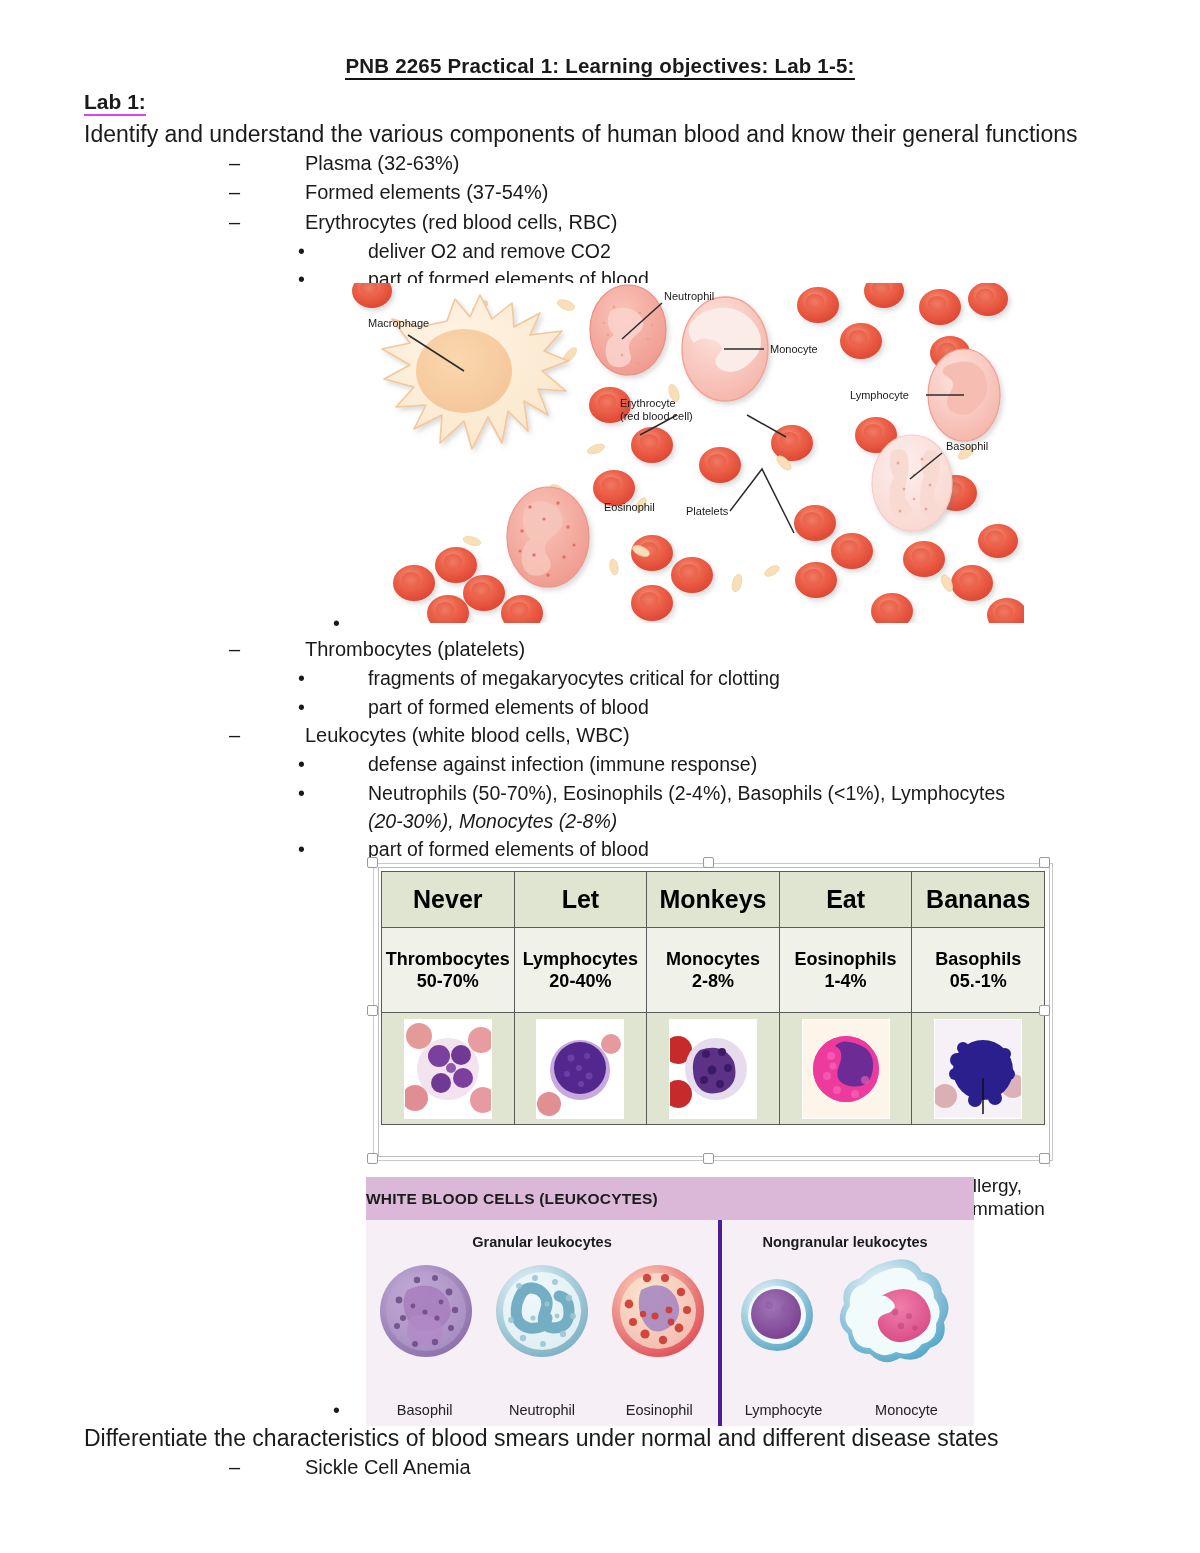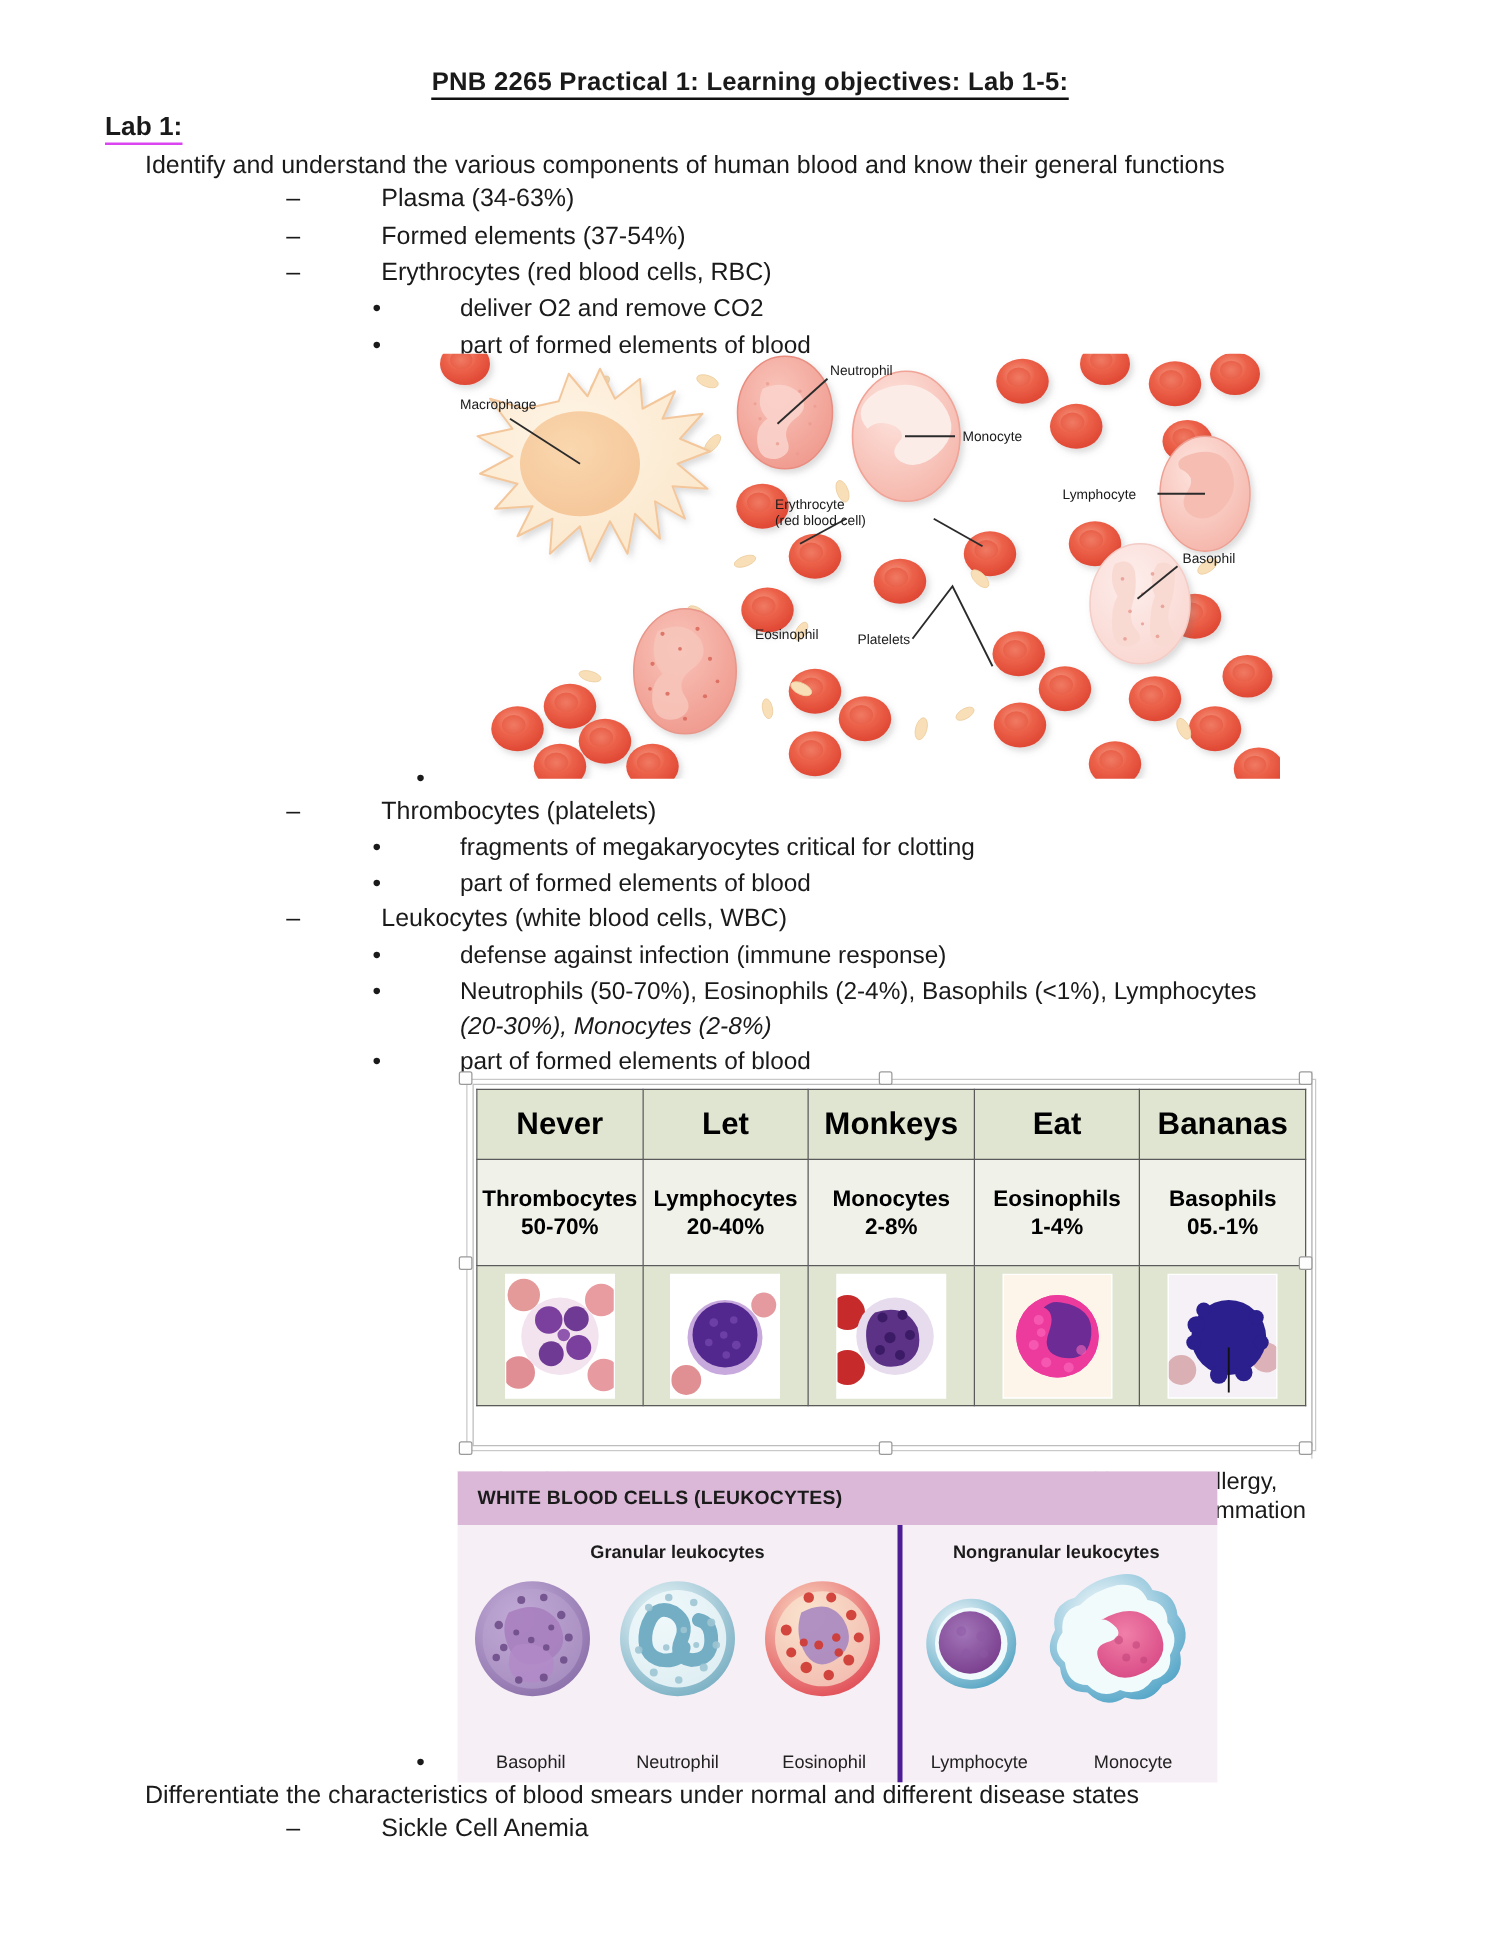--- a/index.html
+++ b/index.html
@@ -30,22 +30,22 @@
   .lab-heading {
     font-size:21px;
     font-weight:bold;
     margin:0;
     padding-left:84px;
     padding-top:12px;
   }
   .lab-heading span { border-bottom:2px solid #d946ef; padding-bottom:1px; }
 
   .lvl0 {
-    font-size:20px;
-    padding-left:116px;
+    font-size:23px;
+    padding-left:84px;
     padding-top:6px;
     line-height:1.26;
   }
 
   .lvl1 {
     font-size:20px;
     padding-left:305px;
     text-indent:-38px;
     line-height:1.47;
   }
@@ -158,21 +158,20 @@
     position:absolute;
     left:366px; top:1177px;
     width:608px; height:249px;
     background:#f7eff6;
     overflow:hidden;
   }
   .wbc-title-bar {
     height:43px;
     background:#dbb8d8;
     display:flex; align-items:center;
-    padding-left:16px;
   }
   .wbc-title-bar .t {
     font-size:15.5px; font-weight:bold; color:#1b1b1b;
     letter-spacing:0.2px;
   }
   .wbc-body { display:flex; height:206px; position:relative; }
   .wbc-col { position:relative; }
   .wbc-col.left { width:352px; }
   .wbc-col.right { width:250px; border-left:4px solid #4c1d95; }
   .wbc-subtitle {
@@ -201,21 +200,21 @@
     <span>PNB 2265 Practical 1: Learning objectives: Lab 1-5:</span>
   </div>
 
   <div class="lab-heading">
     <span>Lab 1:</span>
   </div>
 
   <div class="lvl0">Identify and understand the various components of human blood and know their general functions</div>
 
   <div class="lvl1">
-    <span class="dash">–</span><span>Plasma (34-63%)</span>
+    <span class="dash">–</span><span>Plasma (32-63%)</span>
   </div>
   <div class="lvl1">
     <span class="dash">–</span><span>Formed elements (37-54%)</span>
   </div>
   <div class="lvl1">
     <span class="dash">–</span><span>Erythrocytes (red blood cells, RBC)</span>
   </div>
   <div class="lvl2">
     <span class="dot">•</span><span>deliver O2 and remove CO2</span>
   </div>

